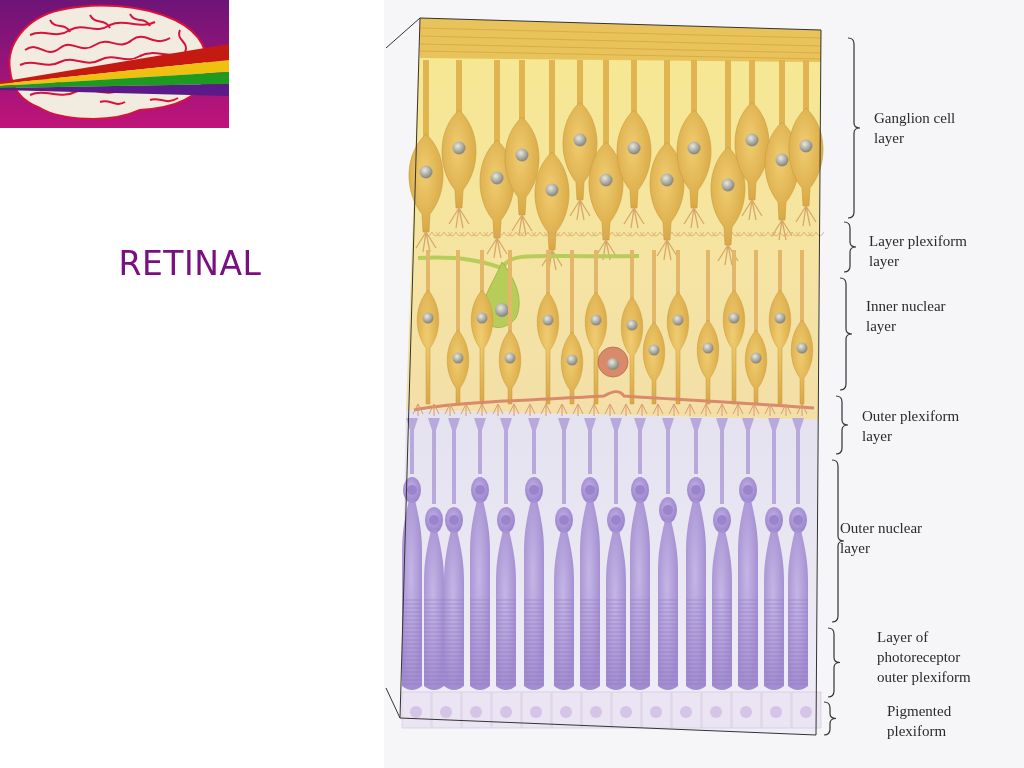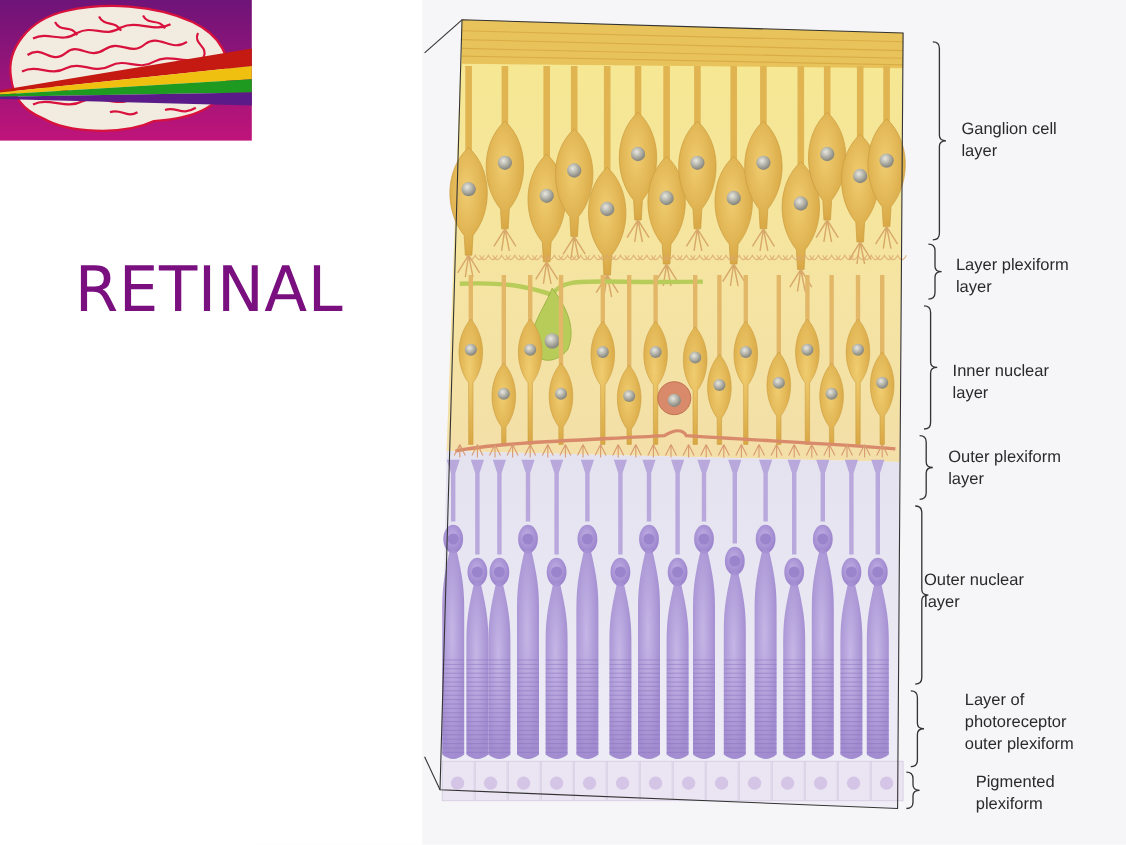--- a/index.html
+++ b/index.html
@@ -1,23 +1,23 @@
 <!DOCTYPE html>
 <html><head>
 <meta charset="utf-8">
 <style>
   html,body{margin:0;padding:0;}
   body{width:1024px;height:768px;position:relative;overflow:hidden;background:#ffffff;font-family:"Liberation Sans",sans-serif;}
   #logo{position:absolute;left:0;top:0;width:229px;height:128px;}
-  #title{position:absolute;left:30px;top:232px;width:320px;text-align:center;color:#7a0f80;font-family:"DejaVu Sans","Liberation Sans",sans-serif;font-size:57px;line-height:64px;letter-spacing:0.5px;}
+  #title{position:absolute;left:30px;top:232px;width:320px;text-align:center;color:#7a0f80;font-family:"DejaVu Sans","Liberation Sans",sans-serif;font-size:33px;line-height:64px;letter-spacing:0.5px;}
   #title span{display:block;}
   #scan{position:absolute;left:384px;top:0;width:640px;height:768px;background:#f6f6f8;}
   #diagram{position:absolute;left:0;top:0;}
   .lbl{position:absolute;font-family:"Liberation Sans",sans-serif;font-size:15px;line-height:20px;color:#2a2a2a;}
-  .lbl span{display:block;}
+  .lbl span{display:block;font-family:Liberation Serif, serif;}
 </style>
 </head>
 <body>
 
 <div id="logo">
   <svg width="229" height="128" viewBox="0 0 229 128">
     <defs>
       <linearGradient id="lg" x1="0" y1="0" x2="0" y2="1">
         <stop offset="0" stop-color="#6e1478"></stop>
         <stop offset="1" stop-color="#c0147a"></stop>
@@ -722,21 +722,21 @@
   </svg>
 
   <div class="lbl" style="left:490px;top:108px;">
     <span>Ganglion cell</span>
     <span>layer</span>
   </div>
   <div class="lbl" style="left:485px;top:231px;">
     <span>Layer plexiform</span>
     <span>layer</span>
   </div>
-  <div class="lbl" style="left:482px;top:328px;">
+  <div class="lbl" style="left:482px;top:296px;">
     <span>Inner nuclear</span>
     <span>layer</span>
   </div>
   <div class="lbl" style="left:478px;top:406px;">
     <span>Outer plexiform</span>
     <span>layer</span>
   </div>
   <div class="lbl" style="left:456px;top:518px;">
     <span>Outer nuclear</span>
     <span>layer</span>

